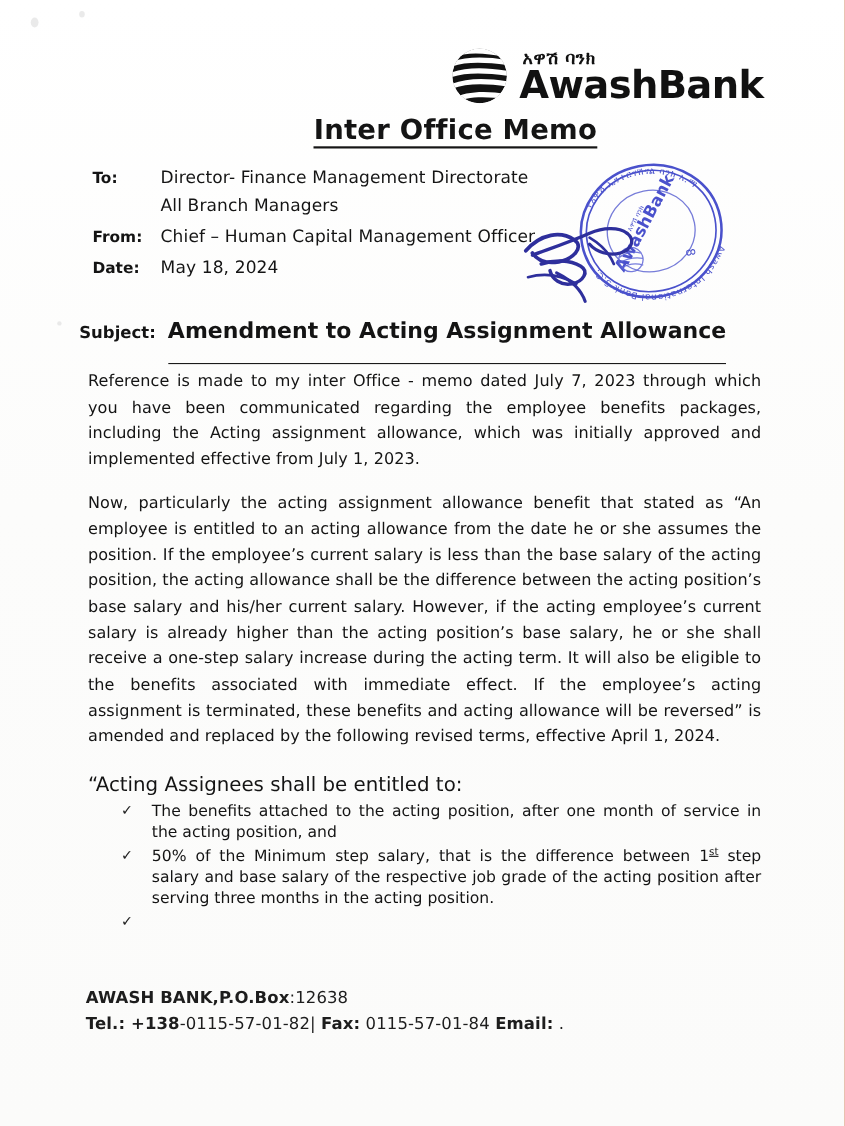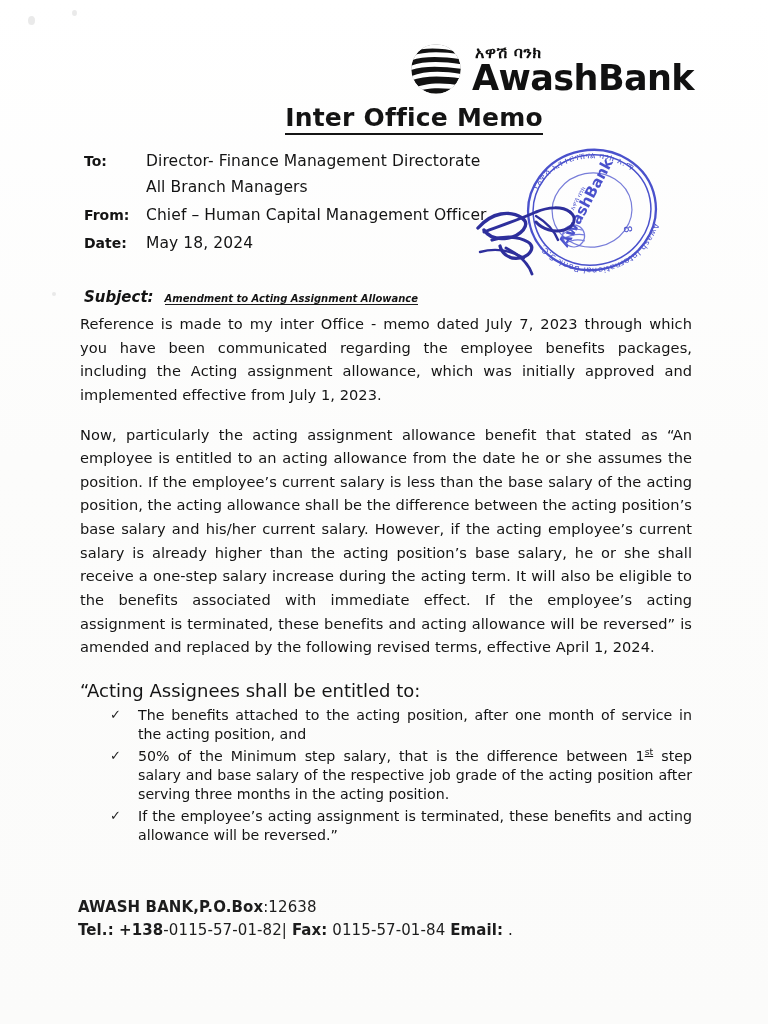--- a/index.html
+++ b/index.html
@@ -96,54 +96,53 @@
     font-size: 15.5px;
     font-weight: normal;
     letter-spacing: .1px;
   }
   .meta-row.second-line { margin-top: -2px; }
 
   
   .subject-row {
     position: absolute;
     top: 288px;
-    left: 84px;
+    left: 72px;
     display: flex;
     align-items: baseline;
     z-index: 3;
-    font-style: italic;
   }
   .subject-label {
     font-size: 15px;
     font-weight: bold;
     margin-right: 11px;
   }
   .subject-value {
-    font-size: 10px;
+    font-size: 20px;
     font-weight: bold;
     border-bottom: 1.5px solid #1a1a1a;
-    padding-bottom: 0;
+    padding-bottom: 18px;
   }
 
   
   .body-area {
     position: absolute;
     top: 312px;
     left: 80px;
     width: 612px;
     z-index: 3;
   }
   p.para {
     margin: 0 0 18px 0;
     font-size: 14.6px;
     line-height: 1.62;
     text-align: justify;
     letter-spacing: .05px;
   }
-  p.para.tight { margin-bottom: 16px; }
+  p.para.tight { margin-bottom: 16px; margin-top: 23px; }
   .lead-in {
     margin: 0 0 0 0;
     font-size: 18px;
     line-height: 1.6;
   }
 
   ul.checklist {
     list-style: none;
     margin: 0;
     padding: 0 0 0 28px;
@@ -274,21 +273,20 @@
       <li>
         <span class="tick">✓</span>
         <span>The benefits attached to the acting position, after one month of service in the acting position, and</span>
       </li>
       <li>
         <span class="tick">✓</span>
         <span>50% of the Minimum step salary, that is the difference between 1</span><sup>st</sup><span> step salary and base salary of the respective job grade of the acting position after serving three months in the acting position.</span>
       </li>
       <li>
         <span class="tick">✓</span>
-        <span>If the employee’s acting assignment is terminated, these benefits and acting allowance will be reversed.”</span>
       </li>
     </ul>
   </div>
 
   <svg class="stamp" viewBox="0 0 172 132" aria-hidden="true">
     <defs>
       <path id="outerArc" d="M 22,72 A 62,58 0 0 1 146,72"></path>
       <path id="ringArc" d="M 150,66 A 62,58 0 0 1 26,66"></path>
     </defs>
     <g transform="rotate(-11 86 66)" fill="none" stroke="#3b43c8">

